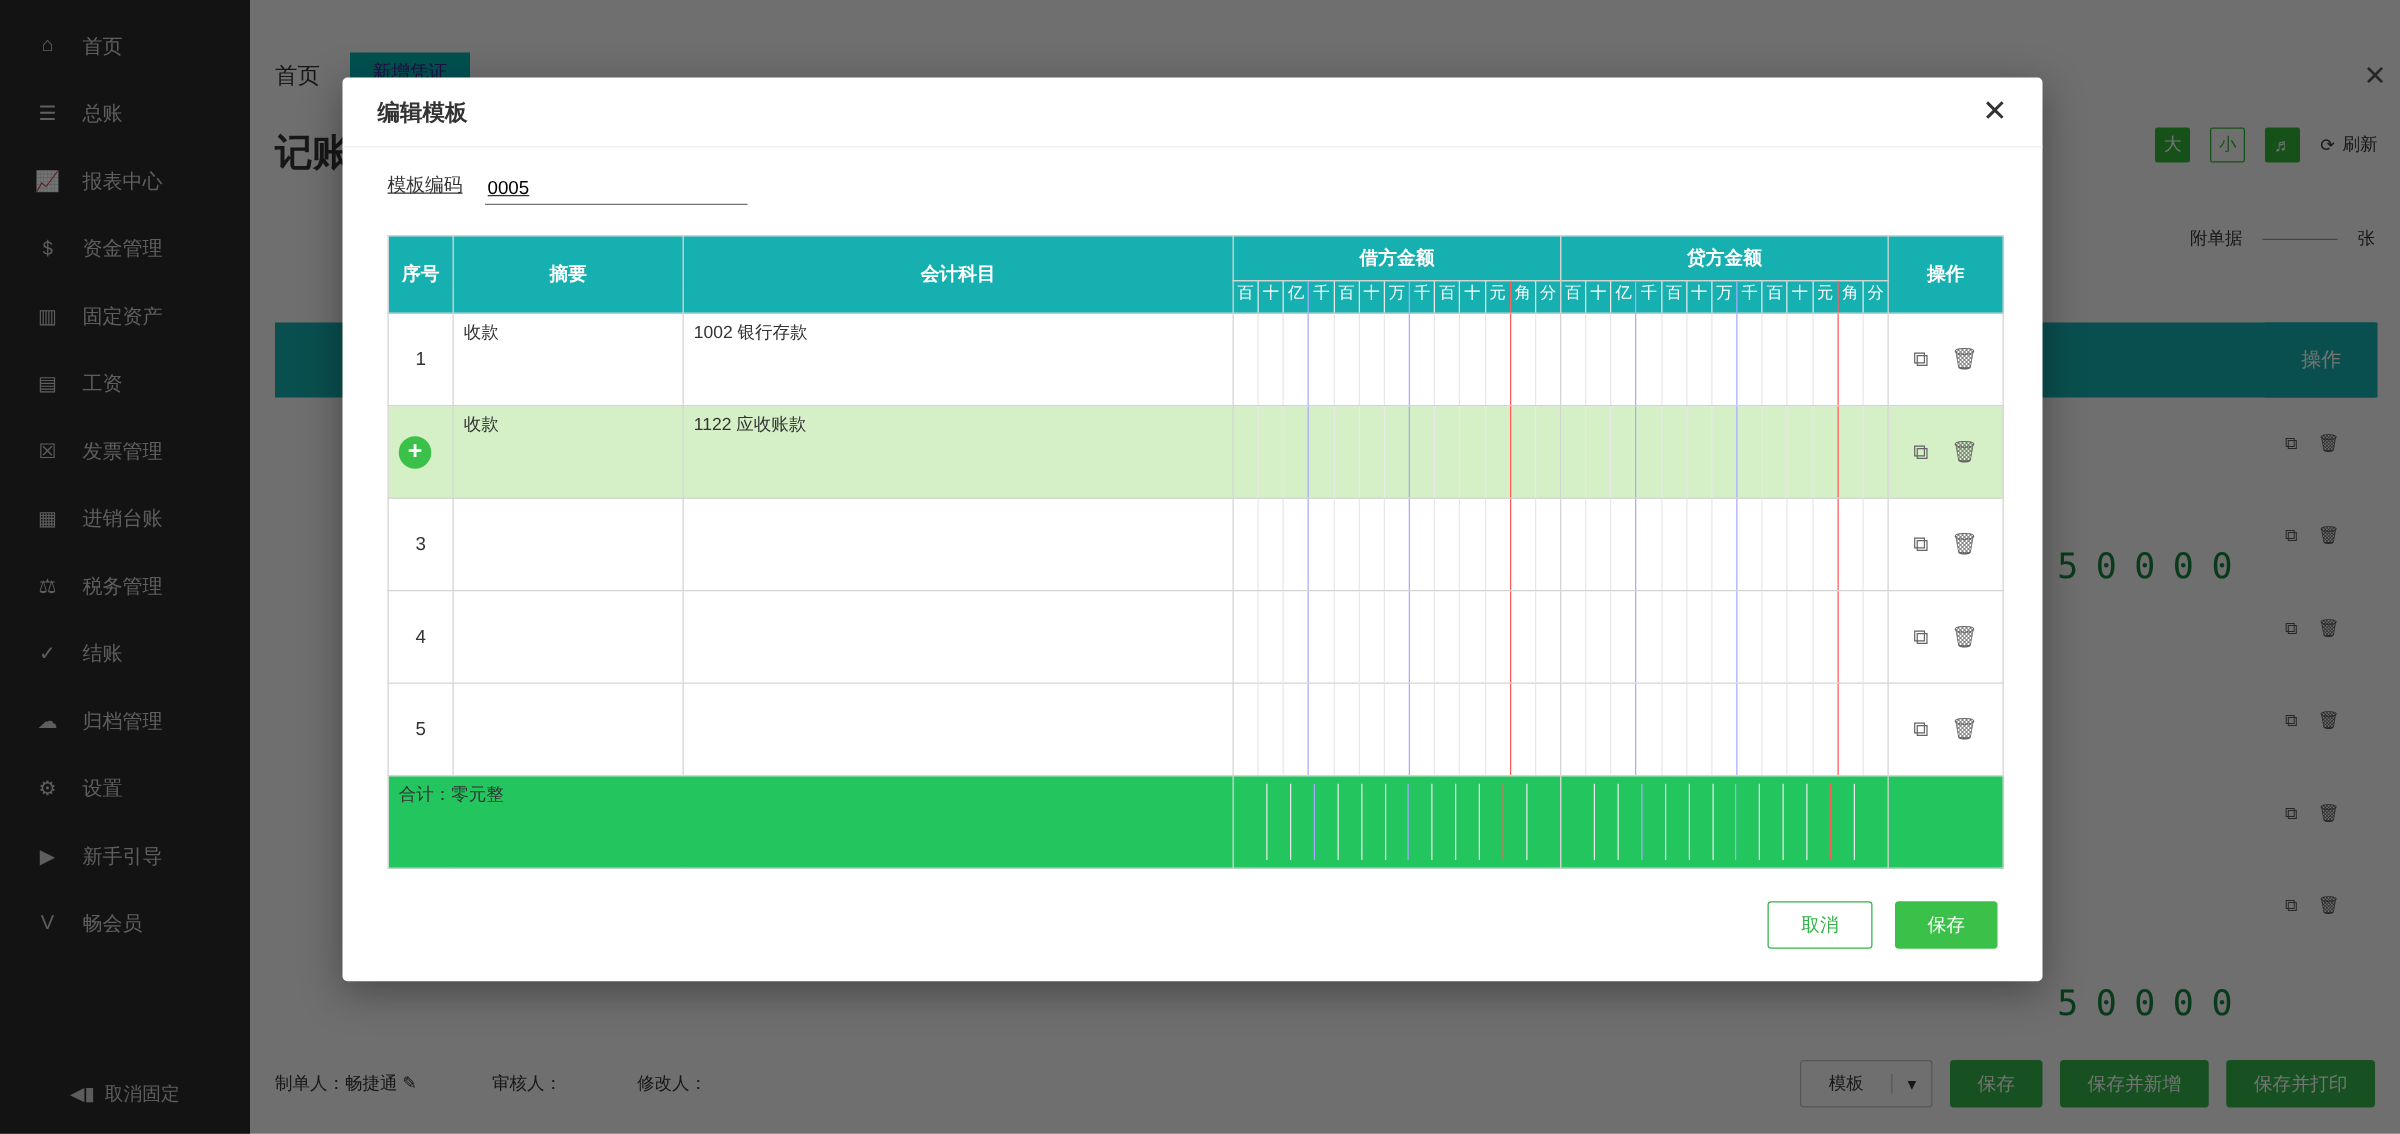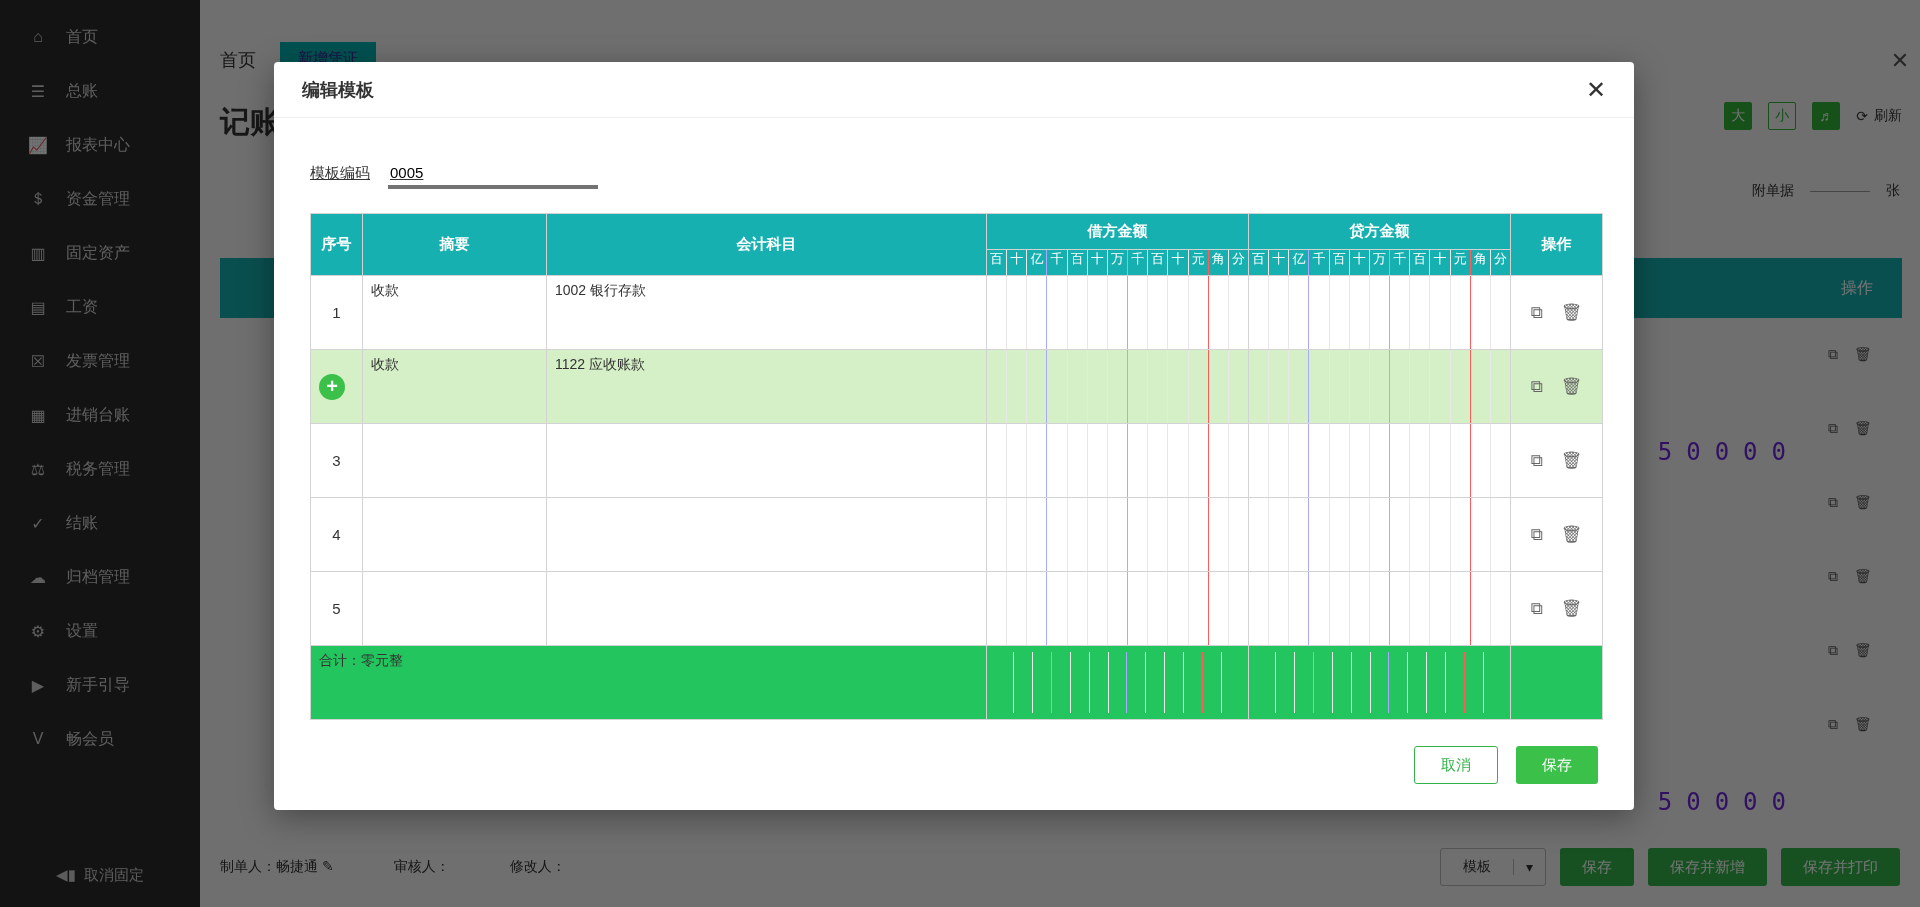--- a/index.html
+++ b/index.html
@@ -26,33 +26,33 @@
 .footerbar { position:absolute; left:20px; right:20px; bottom:18px; height:44px; display:flex; align-items:center; gap:60px; color:#333; }
 .footerbar .btn-g { margin-left:auto; display:flex; gap:14px; }
 .btn-green { background:#33b249; color:#fff; height:38px; padding:0 22px; display:inline-flex; align-items:center; border-radius:3px; font-size:15px; }
 .btn-outline-dd { border:1px solid #bbb; height:38px; display:inline-flex; align-items:center; border-radius:3px; }
 .btn-outline-dd .l { padding:0 22px; }
 .btn-outline-dd .r { border-left:1px solid #bbb; width:32px; display:flex; align-items:center; justify-content:center; }
 
 
 .bg-table-head { position:absolute; left:20px; right:20px; top:258px; height:60px; background:#17b0b0; }
 .bg-col-op { position:absolute; right:18px; top:258px; width:90px; background:#17b0b0; color:#fff; display:flex; align-items:center; justify-content:center; height:60px; font-size:16px; }
-.bg-amount-cell { position:absolute; right:120px; height:72px; display:flex; align-items:center; font-size:24px; font-family:monospace; color:#6d28d9; letter-spacing:14px; }
+.bg-amount-cell { position:absolute; right:120px; height:72px; display:flex; align-items:center; font-size:28px; font-family:monospace; color:#15803d; letter-spacing:14px; }
 .bg-row-icons { position:absolute; right:28px; width:64px; display:flex; gap:16px; color:#555; }
 
 
 .modal { position:absolute; left:274px; top:62px; width:1360px; background:#fff; border-radius:4px; box-shadow:0 8px 32px rgba(0,0,0,0.35); }
 .modal-head { height:56px; display:flex; align-items:center; padding:0 28px; border-bottom:1px solid #eee; }
 .modal-head h3 { font-size:18px; font-weight:600; }
 .modal-close { margin-left:auto; font-size:24px; color:#333; cursor:pointer; }
 .modal-body { padding:20px 36px 8px; }
 .form-row { display:flex; gap:60px; margin-bottom:24px; }
 .fld { display:flex; align-items:flex-end; gap:18px;text-decoration:underline; }
 .fld label { font-size:15px; color:#333; padding-bottom:6px; }
-.fld .inp { border:none; border-bottom:4px solid #737373; width:210px; font-size:15px; padding:4px 2px; outline:none;margin-top:22px; }
+.fld .inp { border:none; border-bottom:1px solid #737373; width:210px; font-size:15px; padding:4px 2px; outline:none; }
 
 
 .tbl { width:100%; border-collapse:collapse; table-layout:fixed; }
 .tbl th, .tbl td { border:1px solid #d3d3d3; }
 .tbl thead th { background:#17b0b0; color:#fff; font-weight:600; height:36px; font-size:15px; }
 .tbl thead tr.sub th { height:26px; font-size:13px; font-weight:400; }
 .col-idx { width:52px; }
 .col-sum { width:184px; }
 .col-sub { width:440px; }
 .col-amt { width:262px; }

